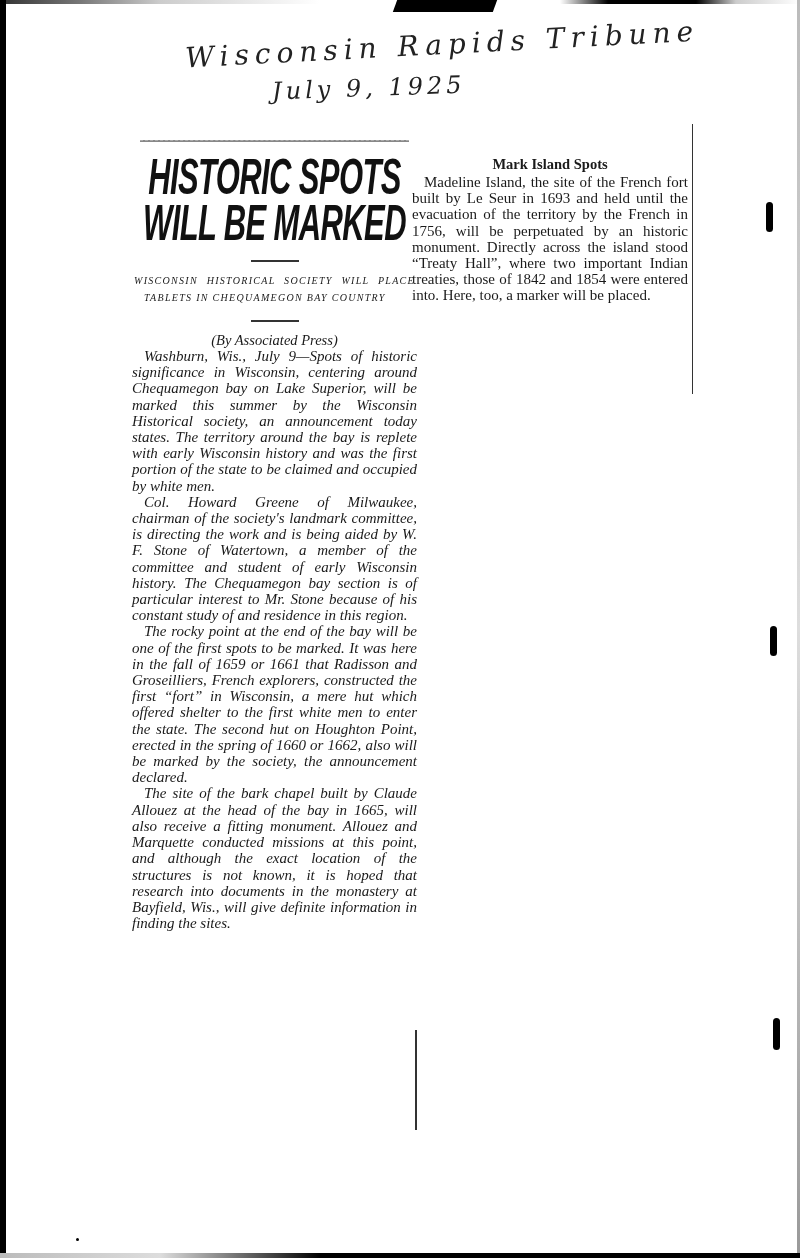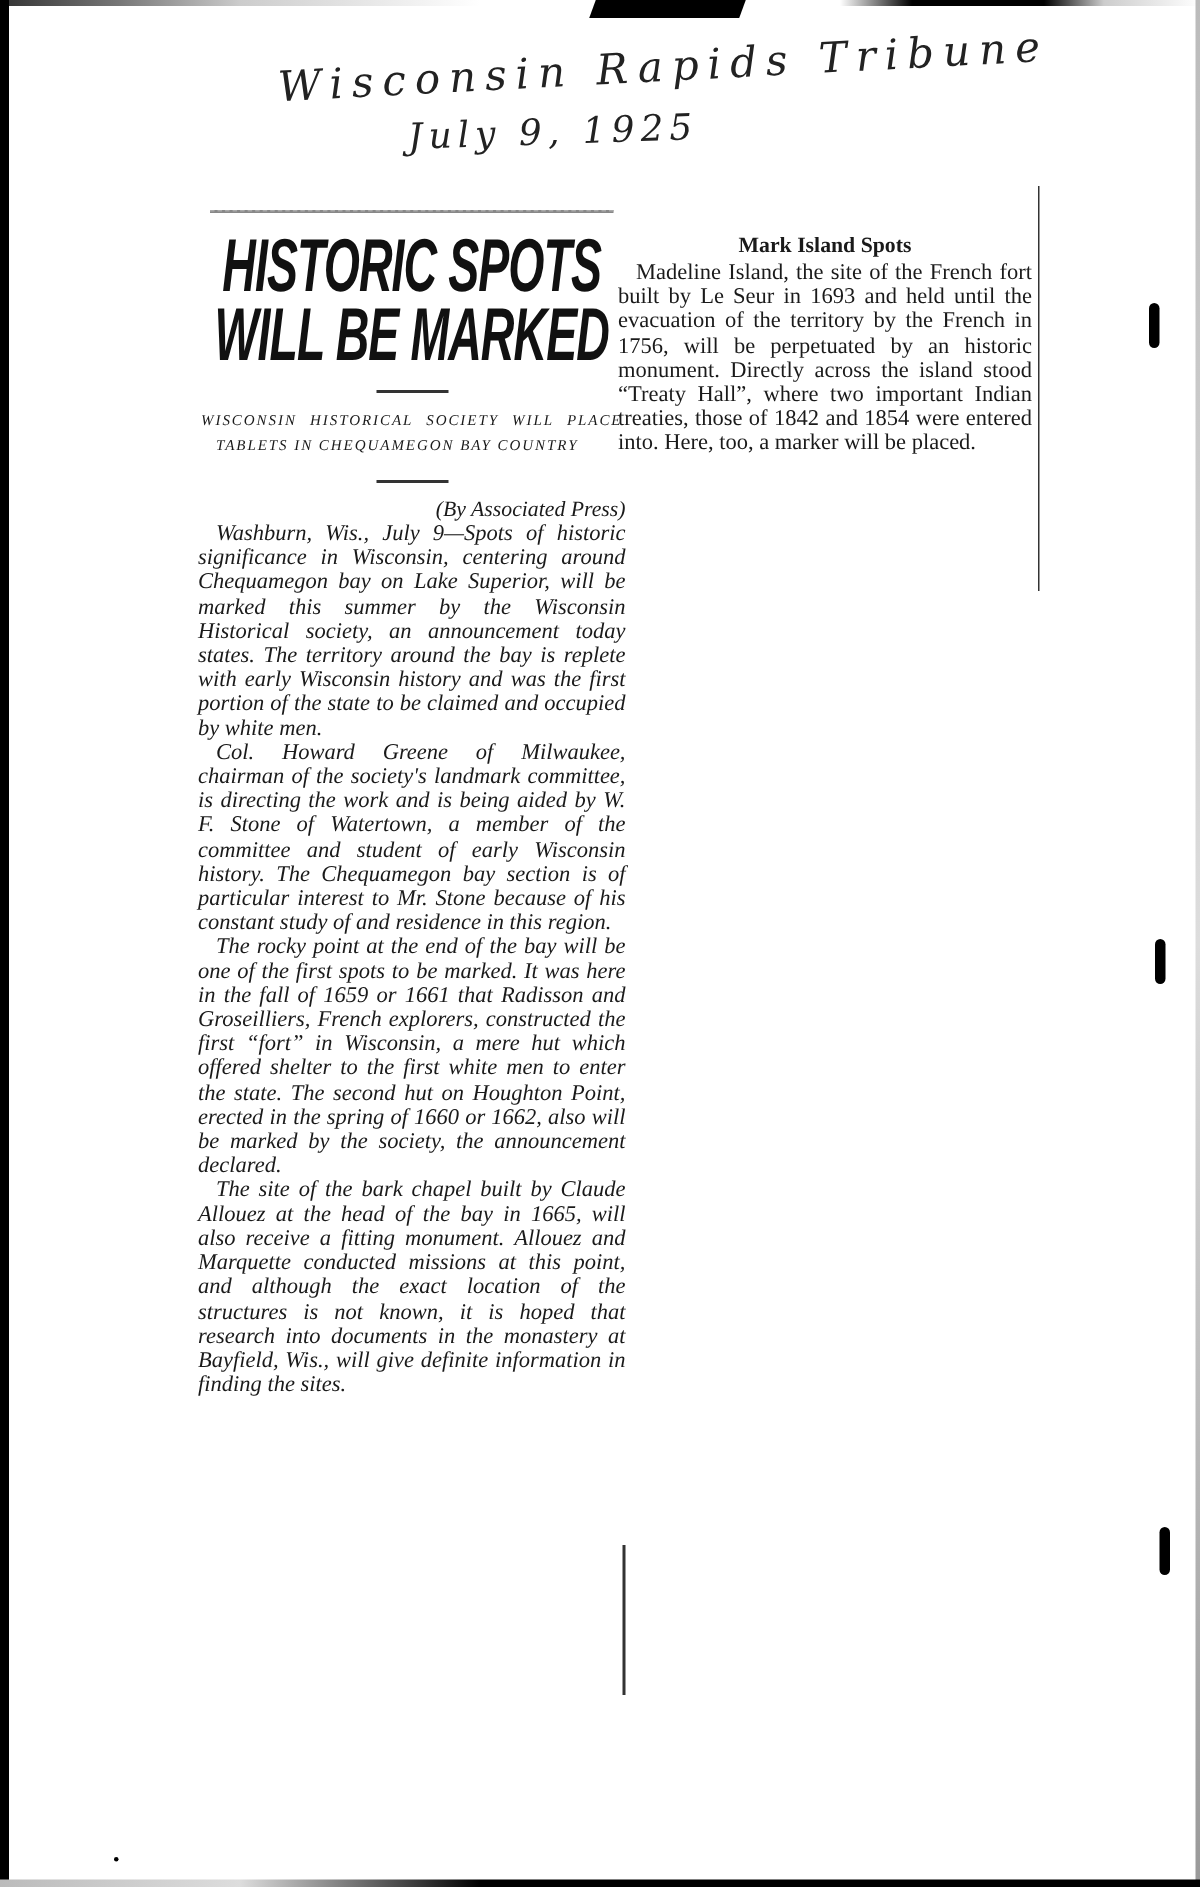--- a/index.html
+++ b/index.html
@@ -31,21 +31,21 @@
       text-align: center; line-height: 46px; color: #111;
       transform: scaleX(0.62); transform-origin: center;
       font-size: 50px; margin: 0 -80px; letter-spacing: -1px;
     }
     .dash { width: 48px; height: 2px; background: #333; margin: 14px auto 10px auto; }
     .deck {
       font-size: 10px; line-height: 17px; text-transform: uppercase;
       text-align: justify; letter-spacing: 1.3px; margin: 0 2px 0 2px;
       text-indent: 0; padding-left: 10px; text-indent: -10px;
     }
-    .byline { text-align: right; font-size: 14.5px; margin-top: 8px; line-height: 16px; }
+    .byline { text-align: center; font-size: 14.5px; margin-top: 8px; line-height: 16px; }
     .body-p {
       font-size: 15px; line-height: 16.2px; text-align: justify; margin: 0;
       text-indent: 12px; hyphens: manual;
     }
     .subhead { text-align: center; font-weight: 700; font-size: 14.5px; line-height: 16px; margin: 18px 0 2px 0; }
     .col-right .subhead { margin-top: 0; }
 
     .vrule-right { position: absolute; left: 692px; top: 124px; width: 1px; height: 270px; background: #333; }
     .vrule-left-bottom { position: absolute; left: 415px; top: 1030px; width: 1.5px; height: 100px; background: #333; }
 

